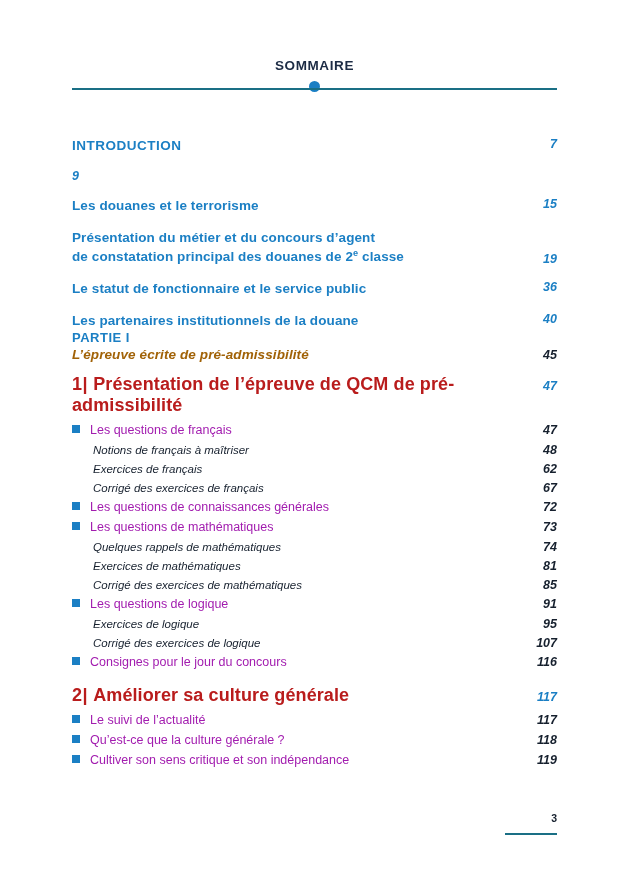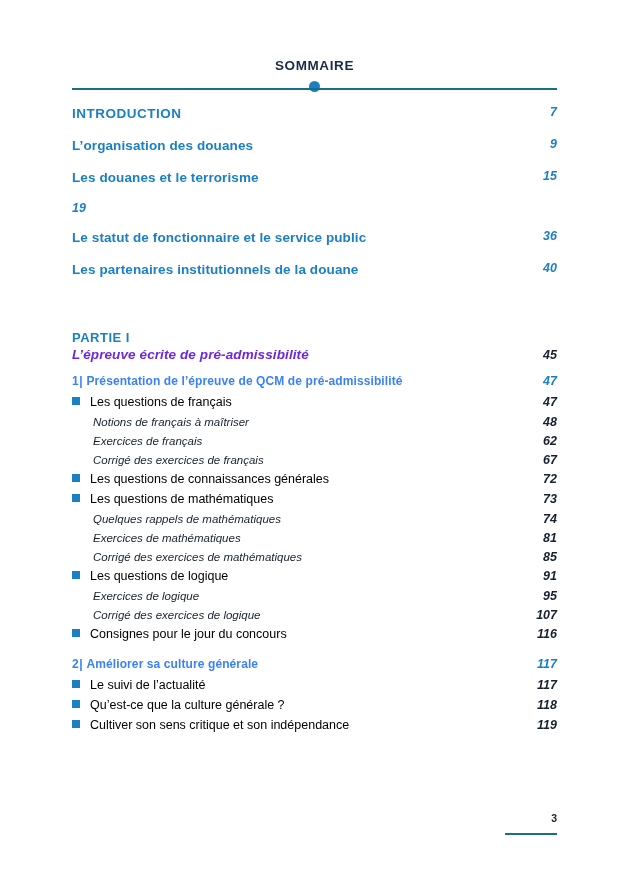--- a/index.html
+++ b/index.html
@@ -47,21 +47,21 @@
     top: 88px;
     width: 485px;
     height: 1.6px;
     background: #1a6f85;
   }
 
   
   .toplist {
     position: absolute;
     left: 72px;
-    top: 104px;
+    top: 136px;
     width: 485px;
   }
   .toprow {
     position: relative;
     display: flex;
     align-items: flex-start;
     justify-content: space-between;
     margin-bottom: 13px;
   }
   .toprow .label {
@@ -108,43 +108,43 @@
   .partie-titlerow {
     display: flex;
     align-items: baseline;
     justify-content: space-between;
     margin-top: 1px;
   }
   .partie-title {
     font-size: 13.5px;
     font-weight: bold;
     font-style: italic;
-    color: #6d28d9;
+    color: #a16207;
     letter-spacing: 0.1px;
   }
   .partie-page {
     font-size: 12.5px;
     font-weight: bold;
     font-style: italic;
     color: #16202e;
     white-space: nowrap;
   }
 
   
   .sec-head {
     display: flex;
     align-items: baseline;
     justify-content: space-between;
     margin-top: 12px;
     margin-bottom: 5px;
   }
   .sec-head .label {
-    font-size: 12px;
-    font-weight: bold;
-    color: #3b82f6;
+    font-size: 18px;
+    font-weight: bold;
+    color: #b91c1c;
     letter-spacing: 0.1px;
   }
   .sec-head .num-sep {
     letter-spacing: 0.5px;
   }
   .sec-head .pagenum {
     font-size: 12.5px;
     font-weight: bold;
     font-style: italic;
     color: #1b7fc4;
@@ -167,21 +167,21 @@
     height: 8px;
     background: #1b7fc4;
     display: inline-block;
     margin-right: 10px;
     flex: 0 0 auto;
     position: relative;
     top: -1px;
   }
   .bullet-label {
     font-size: 12.5px;
-    color: #000000;
+    color: #a21caf;
     line-height: 18px;
   }
   .row-page {
     font-size: 12.5px;
     font-weight: bold;
     font-style: italic;
     color: #16202e;
     white-space: nowrap;
   }
 
@@ -230,30 +230,33 @@
   <div class="rule-top"></div>
 
   <div class="toplist">
 
     <div class="toprow">
       <span class="label caps">INTRODUCTION</span>
       <span class="pagenum">7</span>
     </div>
 
     <div class="toprow">
-      <span class="label">L’organisation des douanes</span>
       <span class="pagenum">9</span>
     </div>
 
     <div class="toprow">
       <span class="label">Les douanes et le terrorisme</span>
       <span class="pagenum">15</span>
     </div>
 
     <div class="toprow">
+      <span class="label">
+        <span>Présentation du métier et du concours d’agent</span><br>
+        <span><span>de constatation principal des douanes de 2</span><sup class="ord">e</sup><span> classe</span></span>
+      </span>
       <span class="pagenum bottomalign">19</span>
     </div>
 
     <div class="toprow">
       <span class="label">Le statut de fonctionnaire et le service public</span>
       <span class="pagenum">36</span>
     </div>
 
     <div class="toprow">
       <span class="label">Les partenaires institutionnels de la douane</span>

